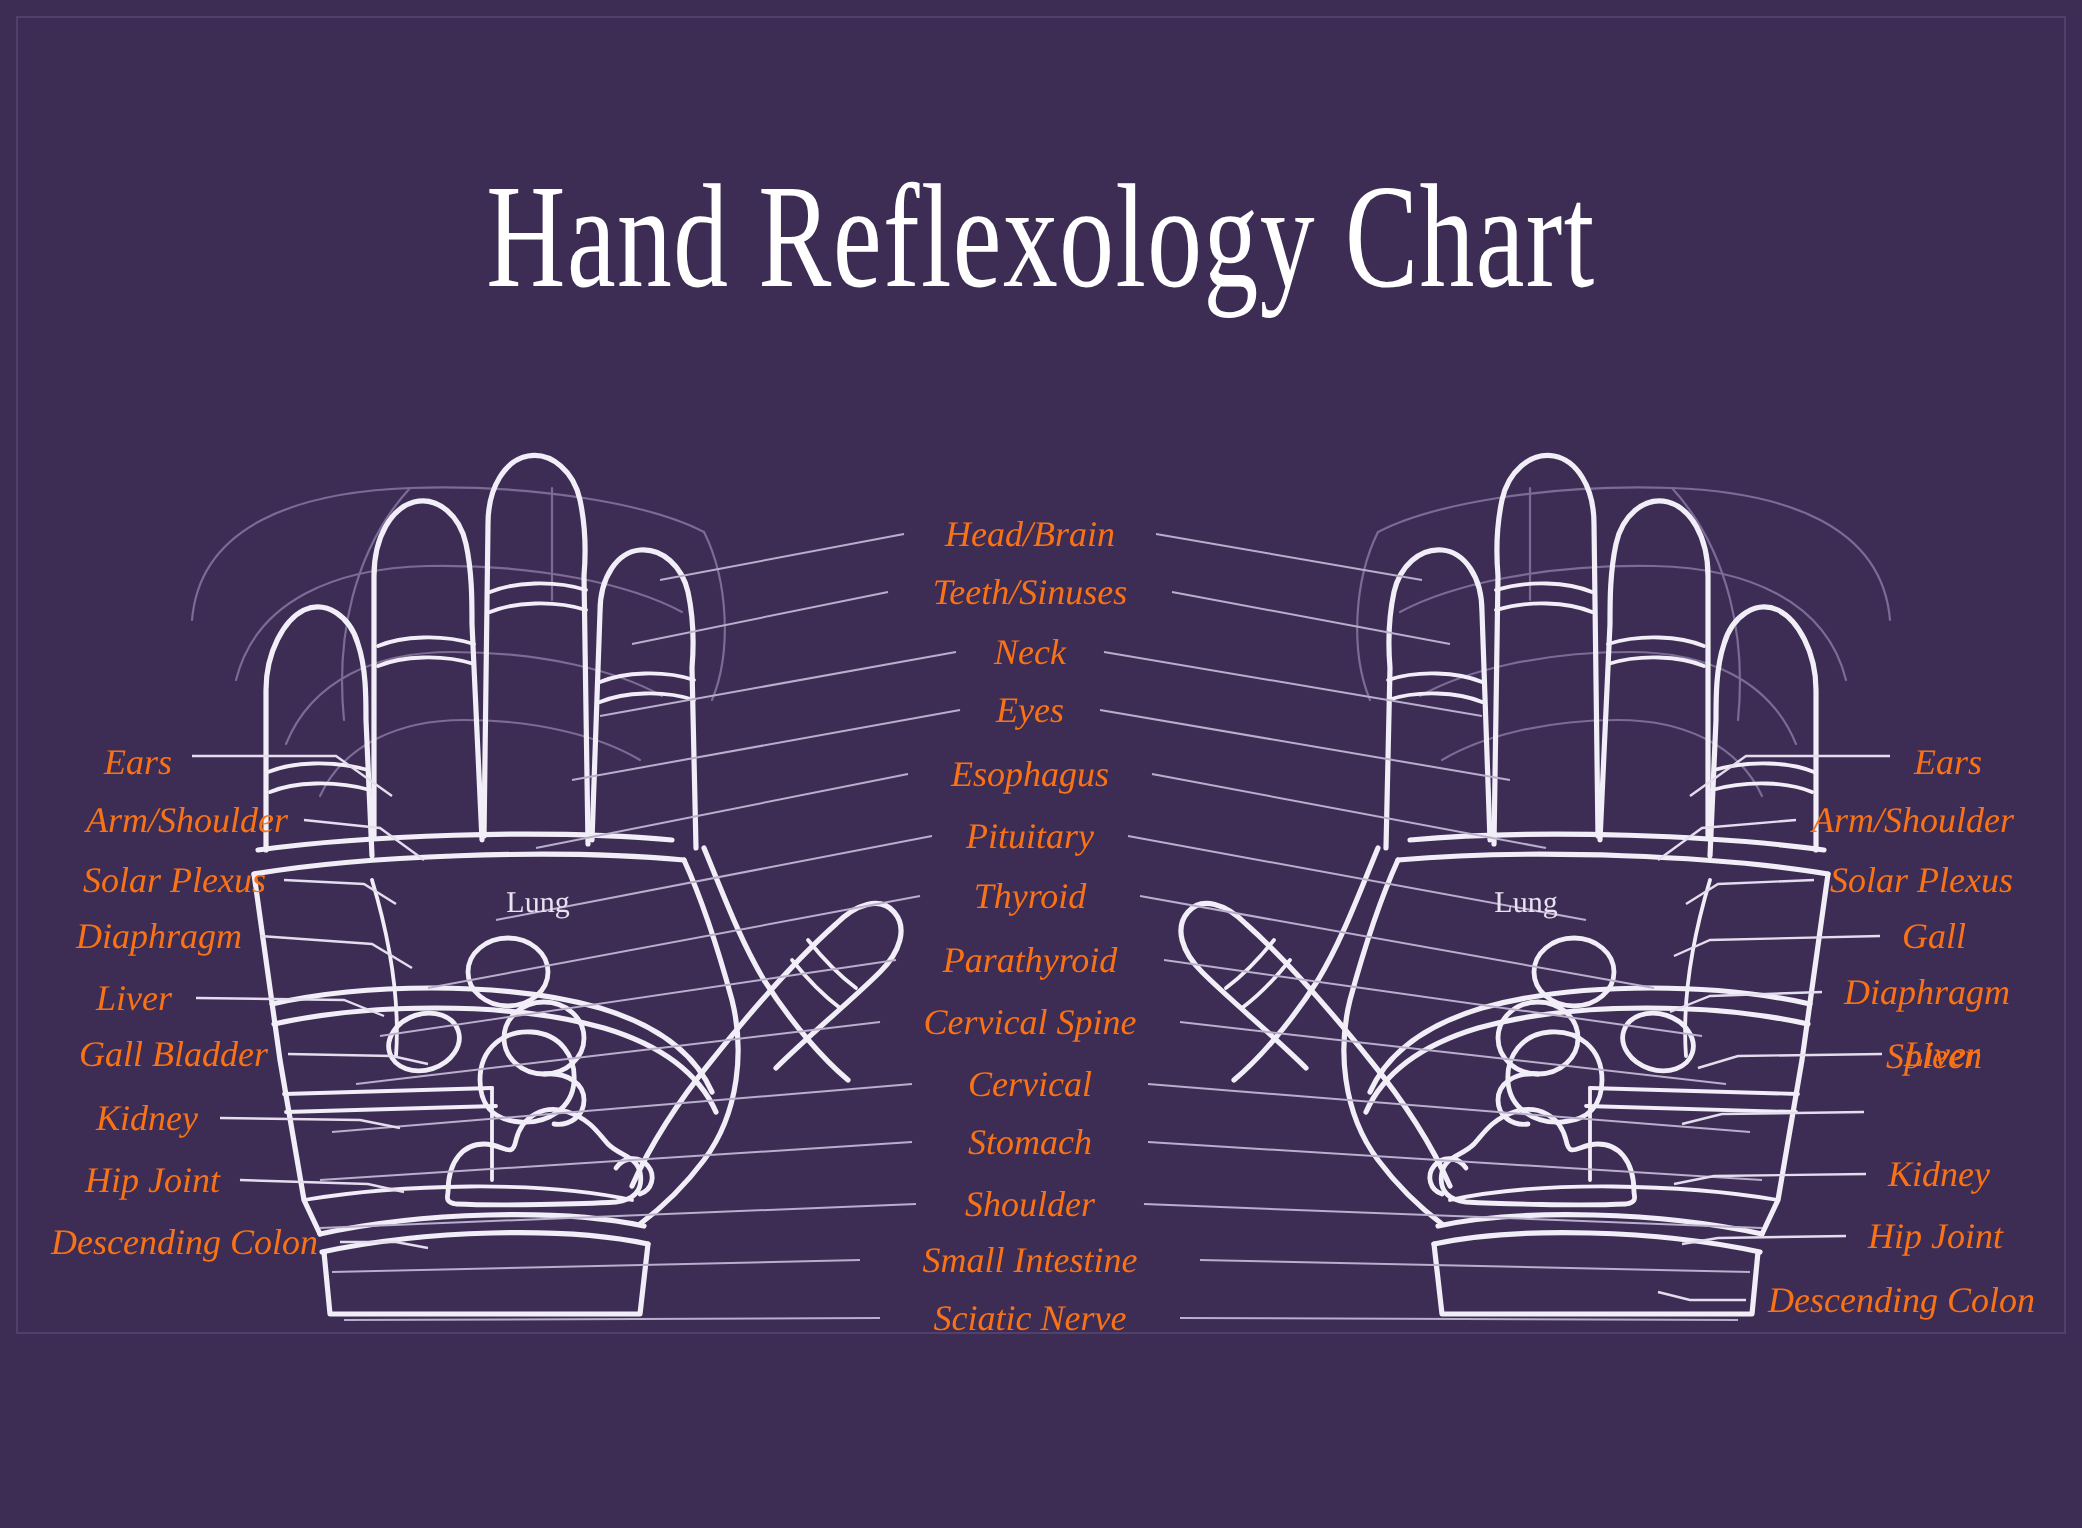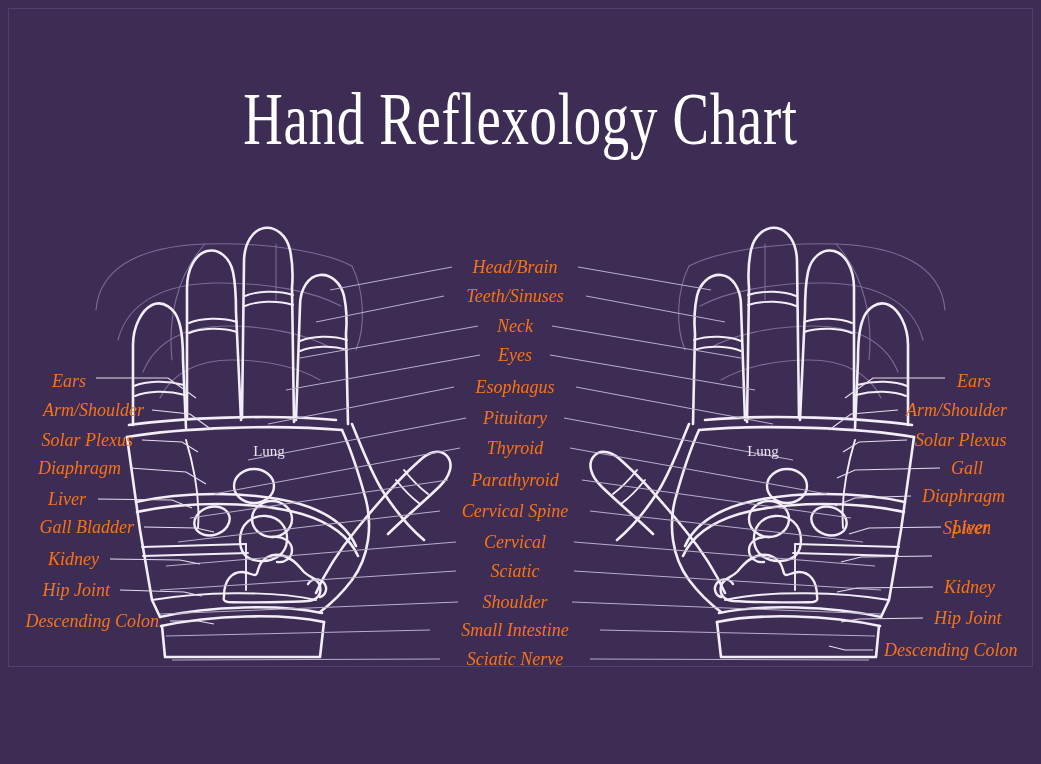--- a/index.html
+++ b/index.html
@@ -297,21 +297,21 @@
       <div class="lbl lbl-center" style="left: 515px; top: 267px;">Head/Brain</div>
       <div class="lbl lbl-center" style="left: 515px; top: 296px; text-align: center;">Teeth/Sinuses</div>
       <div class="lbl lbl-center" style="left: 515px; top: 326px;">Neck</div>
       <div class="lbl lbl-center" style="left: 515px; top: 355px;">Eyes</div>
       <div class="lbl lbl-center" style="left: 515px; top: 387px; text-align: right;">Esophagus</div>
       <div class="lbl lbl-center" style="left: 515px; top: 418px;">Pituitary</div>
       <div class="lbl lbl-center" style="left: 515px; top: 448px;">Thyroid</div>
       <div class="lbl lbl-center" style="left: 515px; top: 480px;">Parathyroid</div>
       <div class="lbl lbl-center" style="left: 515px; top: 511px; text-align: center;">Cervical Spine</div>
       <div class="lbl lbl-center" style="left: 515px; top: 542px;">Cervical</div>
-      <div class="lbl lbl-center" style="left: 515px; top: 571px;">Sciatic</div>
+      <div class="lbl lbl-center" style="left: 515px; top: 571px;">Stomach</div>
       <div class="lbl lbl-center" style="left: 515px; top: 602px;">Shoulder</div>
       <div class="lbl lbl-center" style="left: 515px; top: 630px;">Small Intestine</div>
       <div class="lbl lbl-center" style="left: 515px; top: 659px;">Sciatic Nerve</div>
     </div>
   <div id="left-label-layer">
       <div class="lbl lbl-left" style="left: 86px; top: 381px;">Ears</div>
       <div class="lbl lbl-left" style="left: 144px; top: 410px;">Arm/Shoulder</div>
       <div class="lbl lbl-left" style="left: 133px; top: 440px;">Solar Plexus</div>
       <div class="lbl lbl-left" style="left: 121px; top: 468px;">Diaphragm</div>
       <div class="lbl lbl-left" style="left: 86px; top: 499px;">Liver</div>

